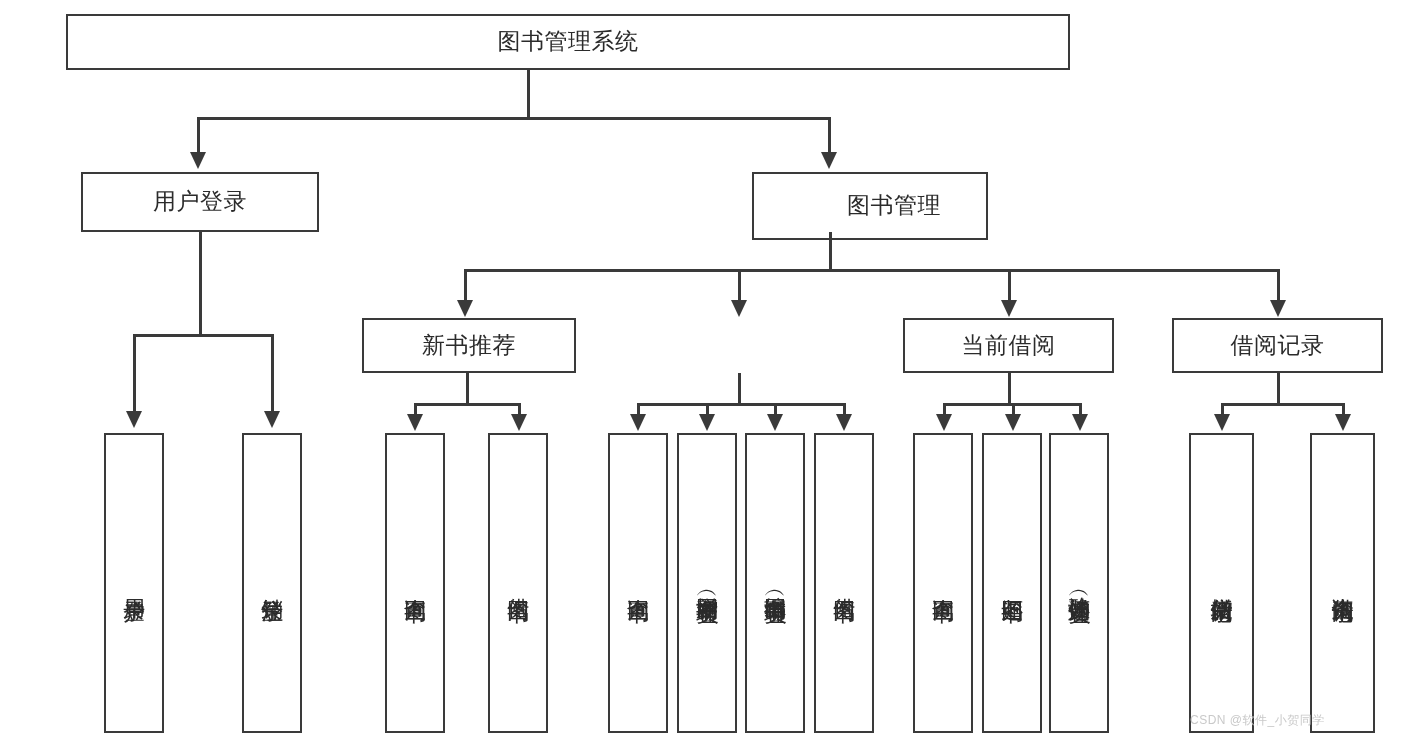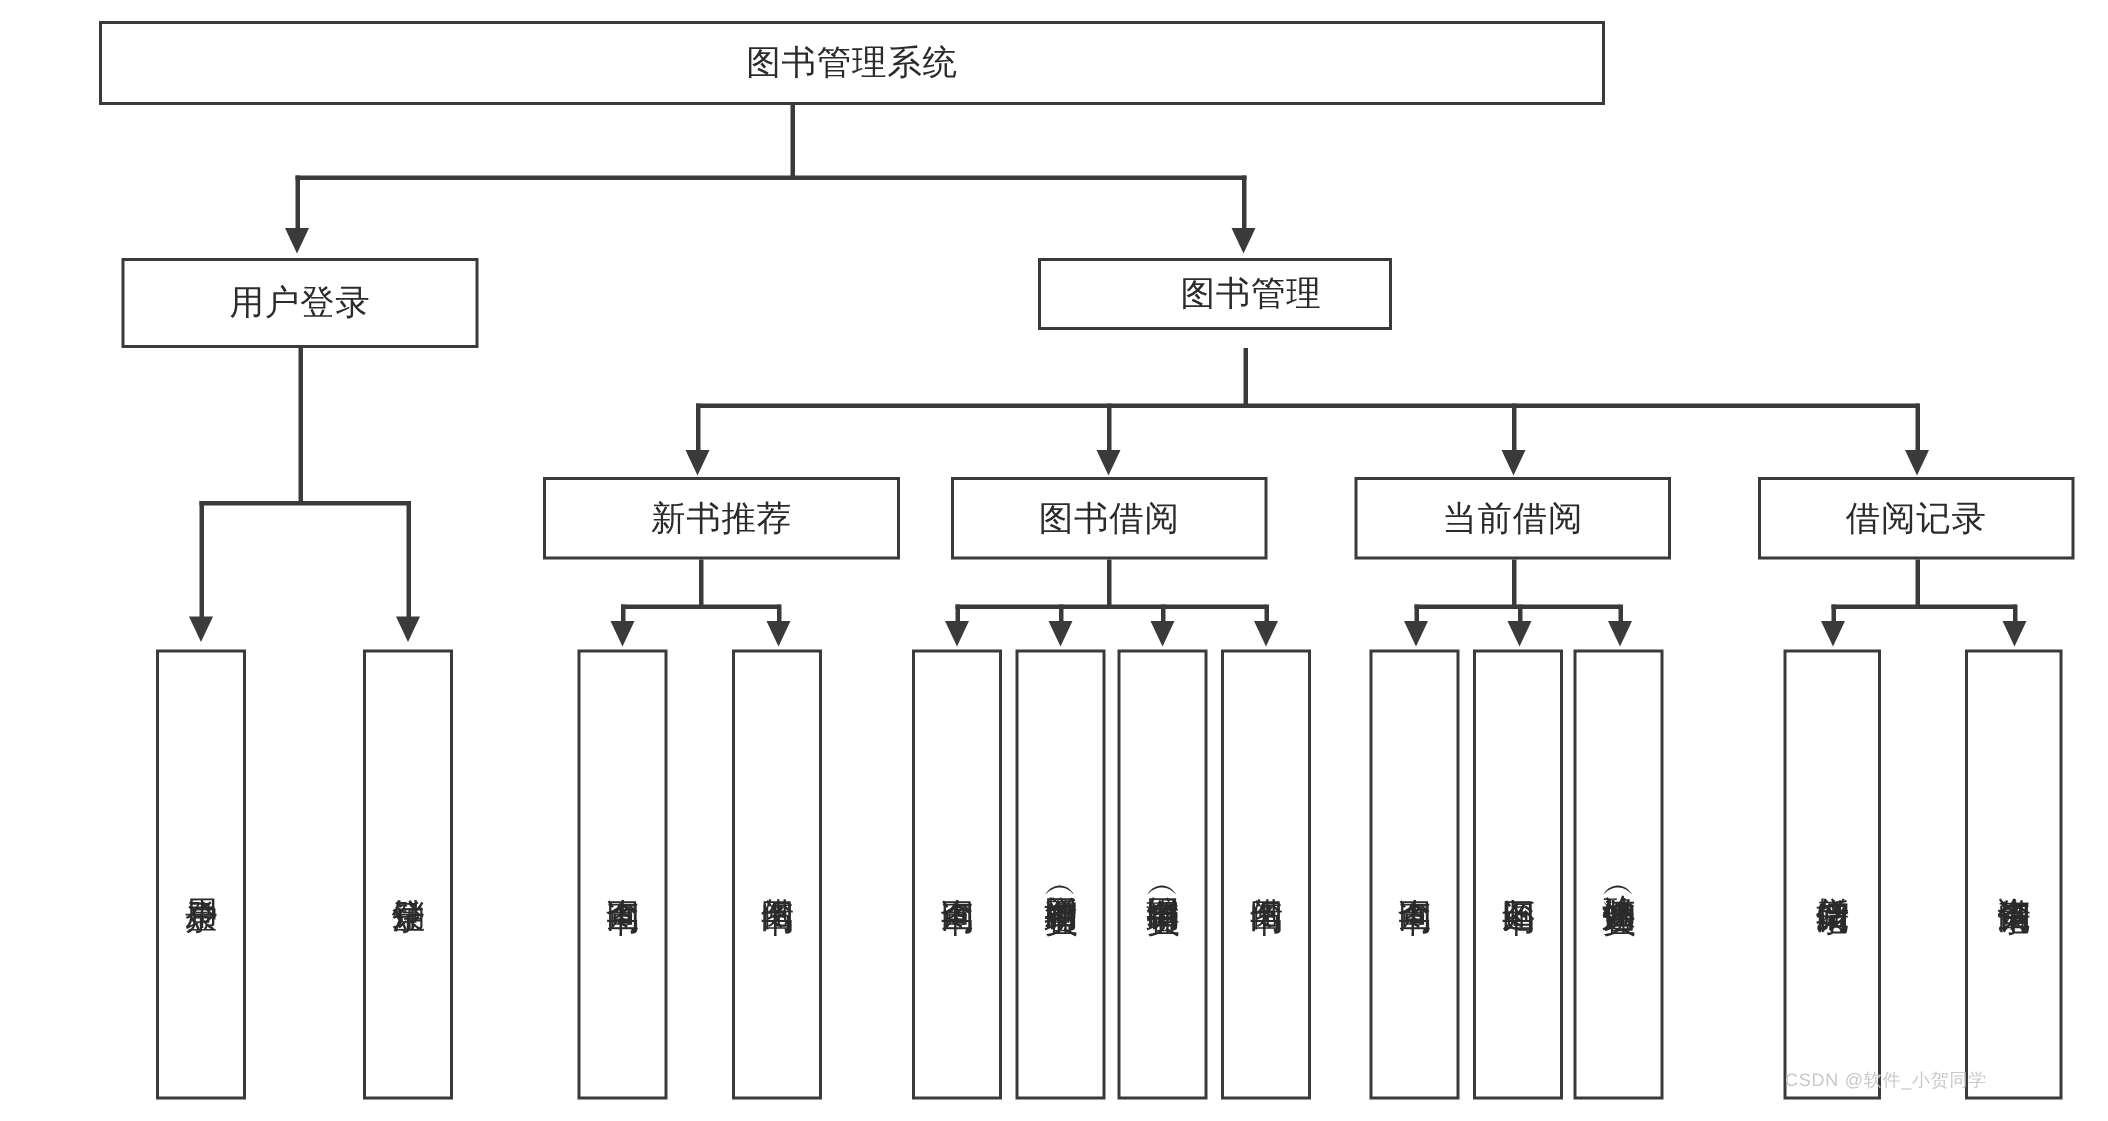--- a/index.html
+++ b/index.html
@@ -82,21 +82,21 @@
   <div class="edge h" style="left:197px; top:117px; width:634px;"></div>
 
   <div class="edge v" style="left:197px; top:117px; height:38px;"></div>
   <div class="arrow" style="left:190px; top:152px;"></div>
   <div class="edge v" style="left:828px; top:117px; height:38px;"></div>
   <div class="arrow" style="left:821px; top:152px;"></div>
 
   <div class="node h" style="left:81px; top:172px; width:238px; height:60px;">
     <span class="txt">用户登录</span>
   </div>
-  <div class="node h" style="left:692px; top:172px; width:236px; height:48px;padding-left:48px;">
+  <div class="node h" style="left:752px; top:172px; width:236px; height:68px;padding-left:48px;">
     <span class="txt">图书管理</span>
   </div>
 
   <div class="edge v" style="left:199px; top:232px; height:103px;"></div>
   <div class="edge h" style="left:133px; top:334px; width:140px;"></div>
   <div class="edge v" style="left:133px; top:334px; height:80px;"></div>
   <div class="arrow" style="left:126px; top:411px;"></div>
   <div class="edge v" style="left:271px; top:334px; height:80px;"></div>
   <div class="arrow" style="left:264px; top:411px;"></div>
 
@@ -104,25 +104,22 @@
   <div class="edge h" style="left:464px; top:269px; width:815px;"></div>
   <div class="edge v" style="left:464px; top:269px; height:34px;"></div>
   <div class="arrow" style="left:457px; top:300px;"></div>
   <div class="edge v" style="left:738px; top:269px; height:34px;"></div>
   <div class="arrow" style="left:731px; top:300px;"></div>
   <div class="edge v" style="left:1008px; top:269px; height:34px;"></div>
   <div class="arrow" style="left:1001px; top:300px;"></div>
   <div class="edge v" style="left:1277px; top:269px; height:34px;"></div>
   <div class="arrow" style="left:1270px; top:300px;"></div>
 
-  <div class="node h" style="left:362px; top:318px; width:238px; height:55px;font-family:Liberation Serif, serif;">
+  <div class="node h" style="left:362px; top:318px; width:214px; height:55px;font-family:Liberation Serif, serif;">
     <span class="txt">新书推荐</span>
-  </div>
-  <div class="node h" style="left:634px; top:318px; width:211px; height:55px;">
-    <span class="txt">图书借阅</span>
   </div>
   <div class="node h" style="left:1172px; top:318px; width:211px; height:55px;">
     <span class="txt">借阅记录</span>
   </div>
   <div class="node h" style="left:903px; top:318px; width:211px; height:55px;">
     <span class="txt">当前借阅</span>
   </div>
 
   <div class="edge v" style="left:466px; top:373px; height:32px;"></div>
   <div class="edge h" style="left:414px; top:403px; width:106px;"></div>

